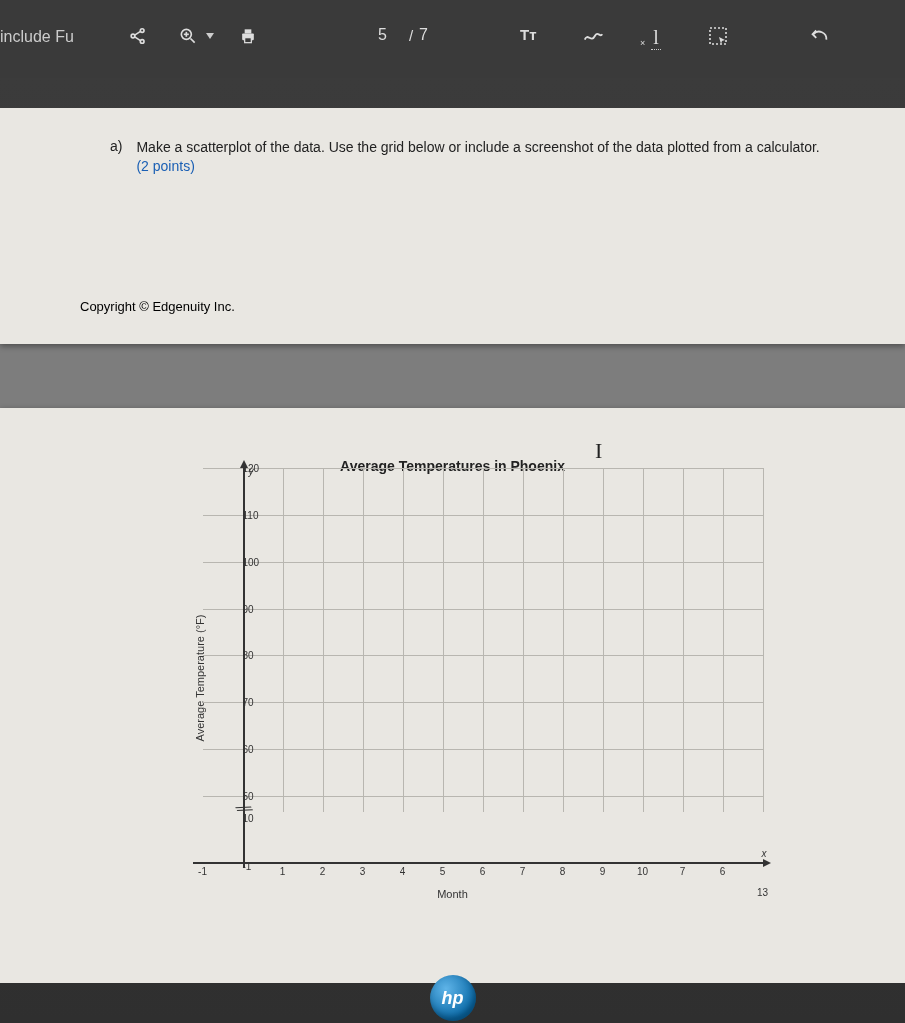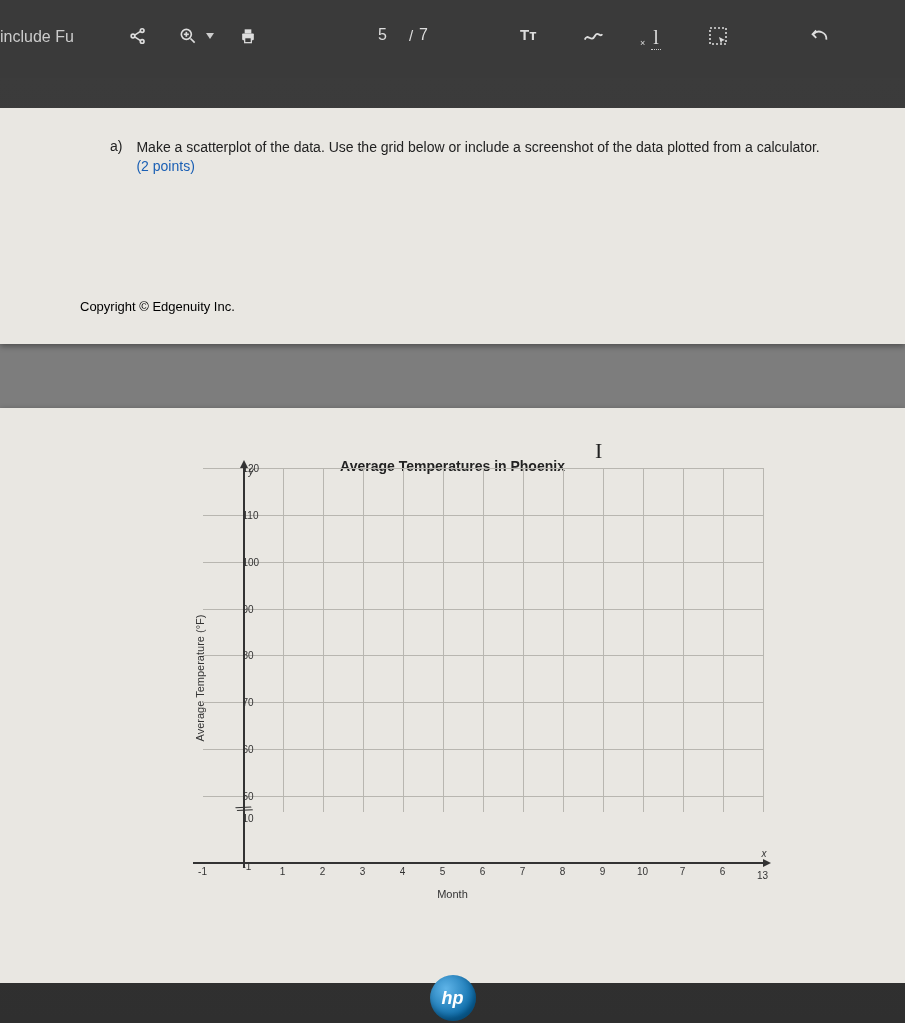--- a/index.html
+++ b/index.html
@@ -200,21 +200,21 @@
             <div class="tick-x" style="left: 160px; top: 393.636px;">3</div>
             <div class="tick-x" style="left: 200px; top: 393.636px;">4</div>
             <div class="tick-x" style="left: 240px; top: 393.636px;">5</div>
             <div class="tick-x" style="left: 280px; top: 393.636px;">6</div>
             <div class="tick-x" style="left: 320px; top: 393.636px;">7</div>
             <div class="tick-x" style="left: 360px; top: 393.636px;">8</div>
             <div class="tick-x" style="left: 400px; top: 393.636px;">9</div>
             <div class="tick-x" style="left: 440px; top: 393.636px;">10</div>
             <div class="tick-x" style="left: 480px; top: 393.636px;">7</div>
             <div class="tick-x" style="left: 520px; top: 393.636px;">6</div>
-            <div class="tick-x" style="left: 560px; top: 398px;">13</div>
+            <div class="tick-x" style="left: 560px; top: 415px;">13</div>
             <div class="break" style="left: 40px; top: 339px;">╱╱</div>
           </div>
       </div>
     </div>
   </div>
 
   <div class="hp-badge">
     <span>hp</span>
   </div>
 </div>

